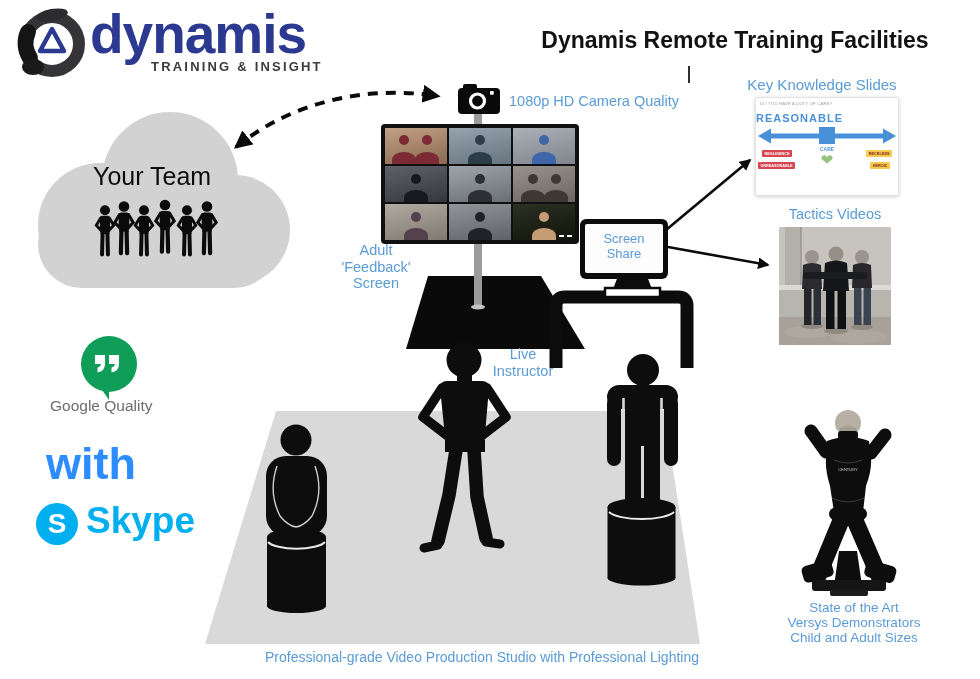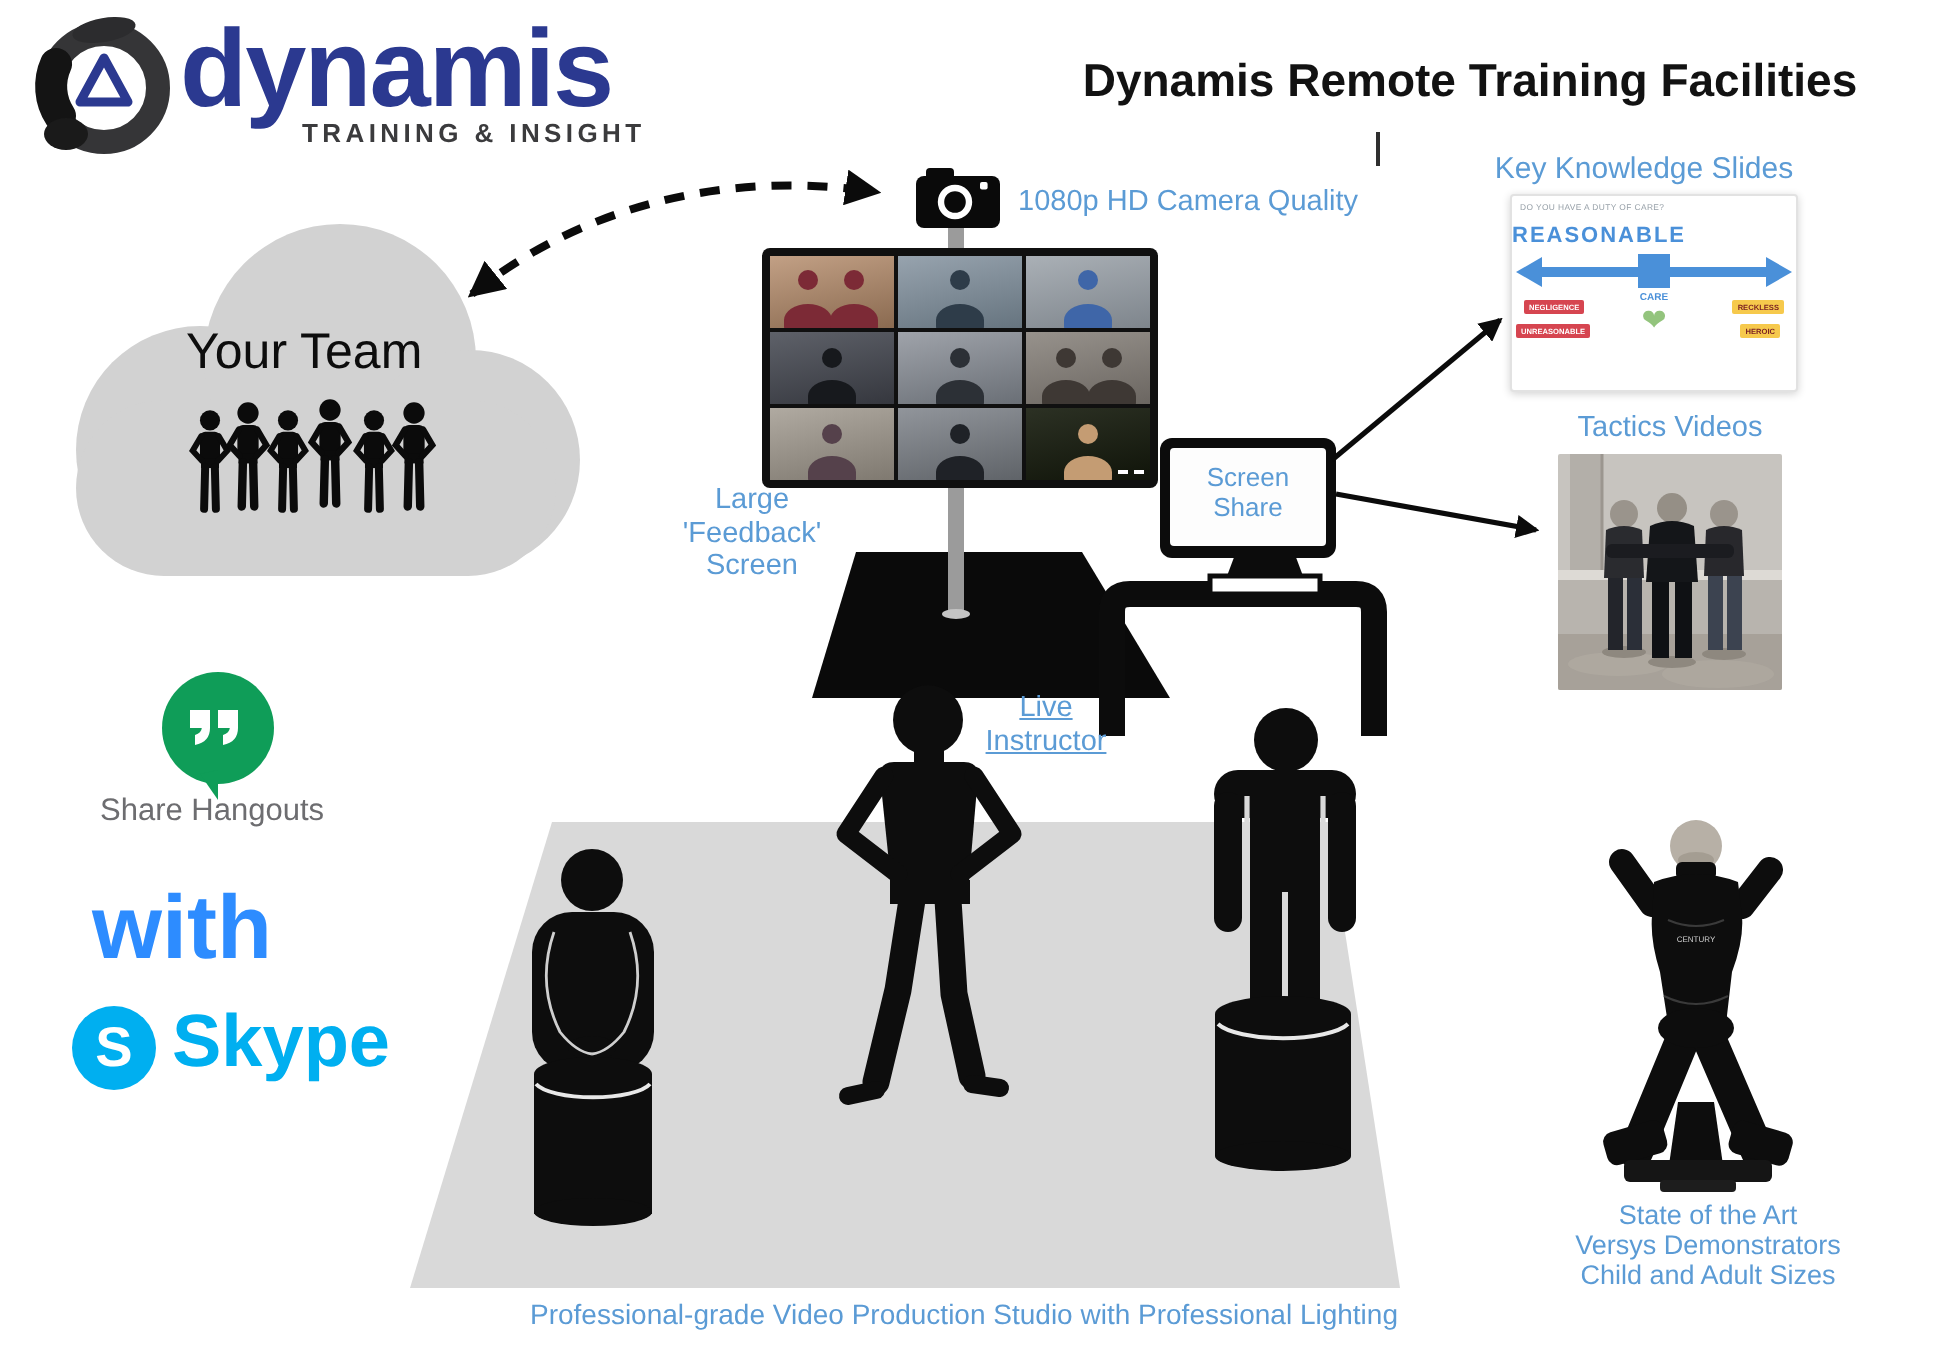--- a/index.html
+++ b/index.html
@@ -11,21 +11,21 @@
   #brand-word{left:90px;top:2px;font-size:55px;font-weight:700;letter-spacing:-1px;color:var(--navy,#2B3990);}
   #brand-tag{left:151px;top:59px;font-size:13px;font-weight:700;letter-spacing:2.2px;color:#3b3b3d;text-align:center;}
   #main-title{left:535px;top:27px;width:400px;text-align:center;font-size:23px;font-weight:700;color:#121212;}
   #text-cursor{left:688px;top:66px;width:2px;height:17px;background:#2f2f2f;}
   
   .lbl{font-size:14.5px;line-height:16.5px;color:var(--accent,#5B9BD5);}
   #your-team-label{left:93px;top:162px;font-size:25px;color:#0d0d0d;}
   #platform-label{left:24px;top:303px;font-size:14px;color:var(--accent,#5B9BD5);}
   #camera-label{left:509px;top:93px;}
   #feedback-label{left:326px;top:242px;width:100px;text-align:center;}
-  #instructor-label{left:482px;top:346px;width:82px;text-align:center;text-decoration:underline;}
+  #instructor-label{left:482px;top:346px;width:82px;text-align:center;}
   #keyslides-label{left:746px;top:77px;width:152px;text-align:center;font-size:15px;}
   #tactics-label{left:779px;top:206px;width:112px;text-align:center;}
   #versys-label{left:776px;top:600px;width:156px;text-align:center;font-size:13.5px;line-height:15px;}
   #studio-label{left:262px;top:649px;width:440px;text-align:center;font-size:14px;}
   
   #hangouts-text{left:50px;top:397px;font-size:15.5px;color:#6d6d70;}
   #zoom-text{left:46px;top:438px;font-size:45px;font-weight:700;letter-spacing:0;color:var(--zoom_blue,#2D8CFF);}
   #skype-badge{left:36px;top:503px;width:42px;height:42px;border-radius:50%;background:var(--skype_blue,#00AFF0);
                color:#fff;font-size:28px;font-weight:700;text-align:center;line-height:42px;}
   #skype-text{left:86px;top:500px;font-size:37px;font-weight:700;color:var(--skype_blue,#00AFF0);}
@@ -214,21 +214,21 @@
     <path d="M666,230 L750,160" fill="none" stroke="#0b0b0b" stroke-width="2.6" marker-end="url(#ah)"></path>
     <path d="M668,247 L768,265" fill="none" stroke="#0b0b0b" stroke-width="2.6" marker-end="url(#ah)"></path>
   </svg>
 
   <div id="brand-word" class="abs txt">dynamis</div>
   <div id="brand-tag" class="abs txt">TRAINING &amp; INSIGHT</div>
   <div id="main-title" class="abs txt">Dynamis Remote Training Facilities</div>
   <div id="text-cursor" class="abs txt"></div>
 
   <div id="your-team-label" class="abs txt">Your Team</div>
-  <div id="hangouts-text" class="abs txt">Share Hangouts</div>
+  <div id="hangouts-text" class="abs txt">Google Quality</div>
   <div id="zoom-text" class="abs txt">with</div>
   <div id="skype-badge" class="abs txt">S</div>
   <div id="skype-text" class="abs txt">Skype</div>
 
   <div id="camera-label" class="abs txt lbl">1080p HD Camera Quality</div>
 
   <div id="feedback-screen" class="abs">
     <div id="video-grid">
         <div class="tile" style="background: linear-gradient(168deg, rgb(194, 160, 133), rgb(138, 106, 80));">
           <span class="ph" style="background: rgb(124, 42, 54); left: 32%;"></span>
@@ -268,21 +268,21 @@
         </div>
         <div class="tile" style="background: linear-gradient(168deg, rgb(44, 49, 36), rgb(16, 20, 9));">
           <span class="ph" style="background: rgb(196, 156, 115); left: 50%;"></span>
           <span class="pb" style="background: rgb(196, 156, 115); left: 50%;"></span>
           <span class="ctrl"></span>
         </div>
       </div>
   </div>
 
   <div id="feedback-label" class="abs txt lbl">
-    <span>Large</span><br>
+    <span>Adult</span><br>
     <span>'Feedback'</span><br>
     <span>Screen</span>
   </div>
 
   <div id="ss-monitor" class="abs">
     <div id="ss-screen">
       <span>Screen</span><br>
       <span>Share</span>
     </div>
   </div>

